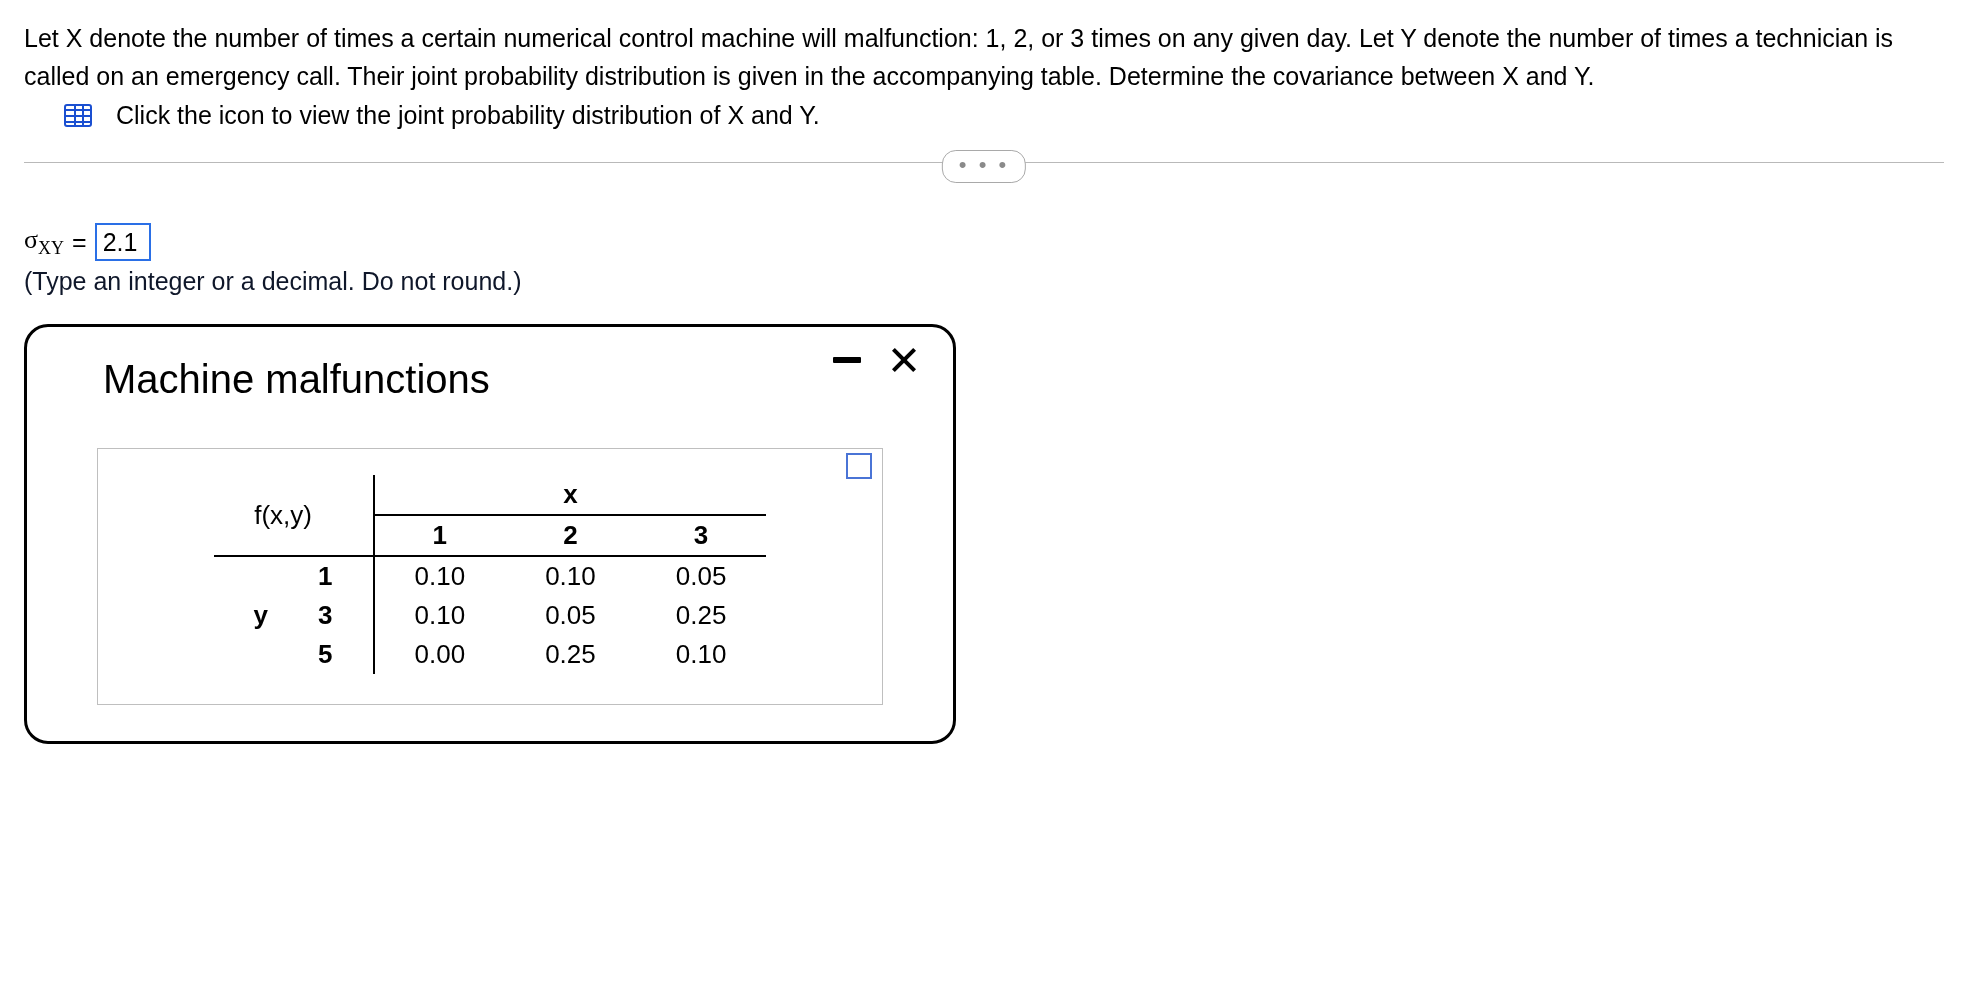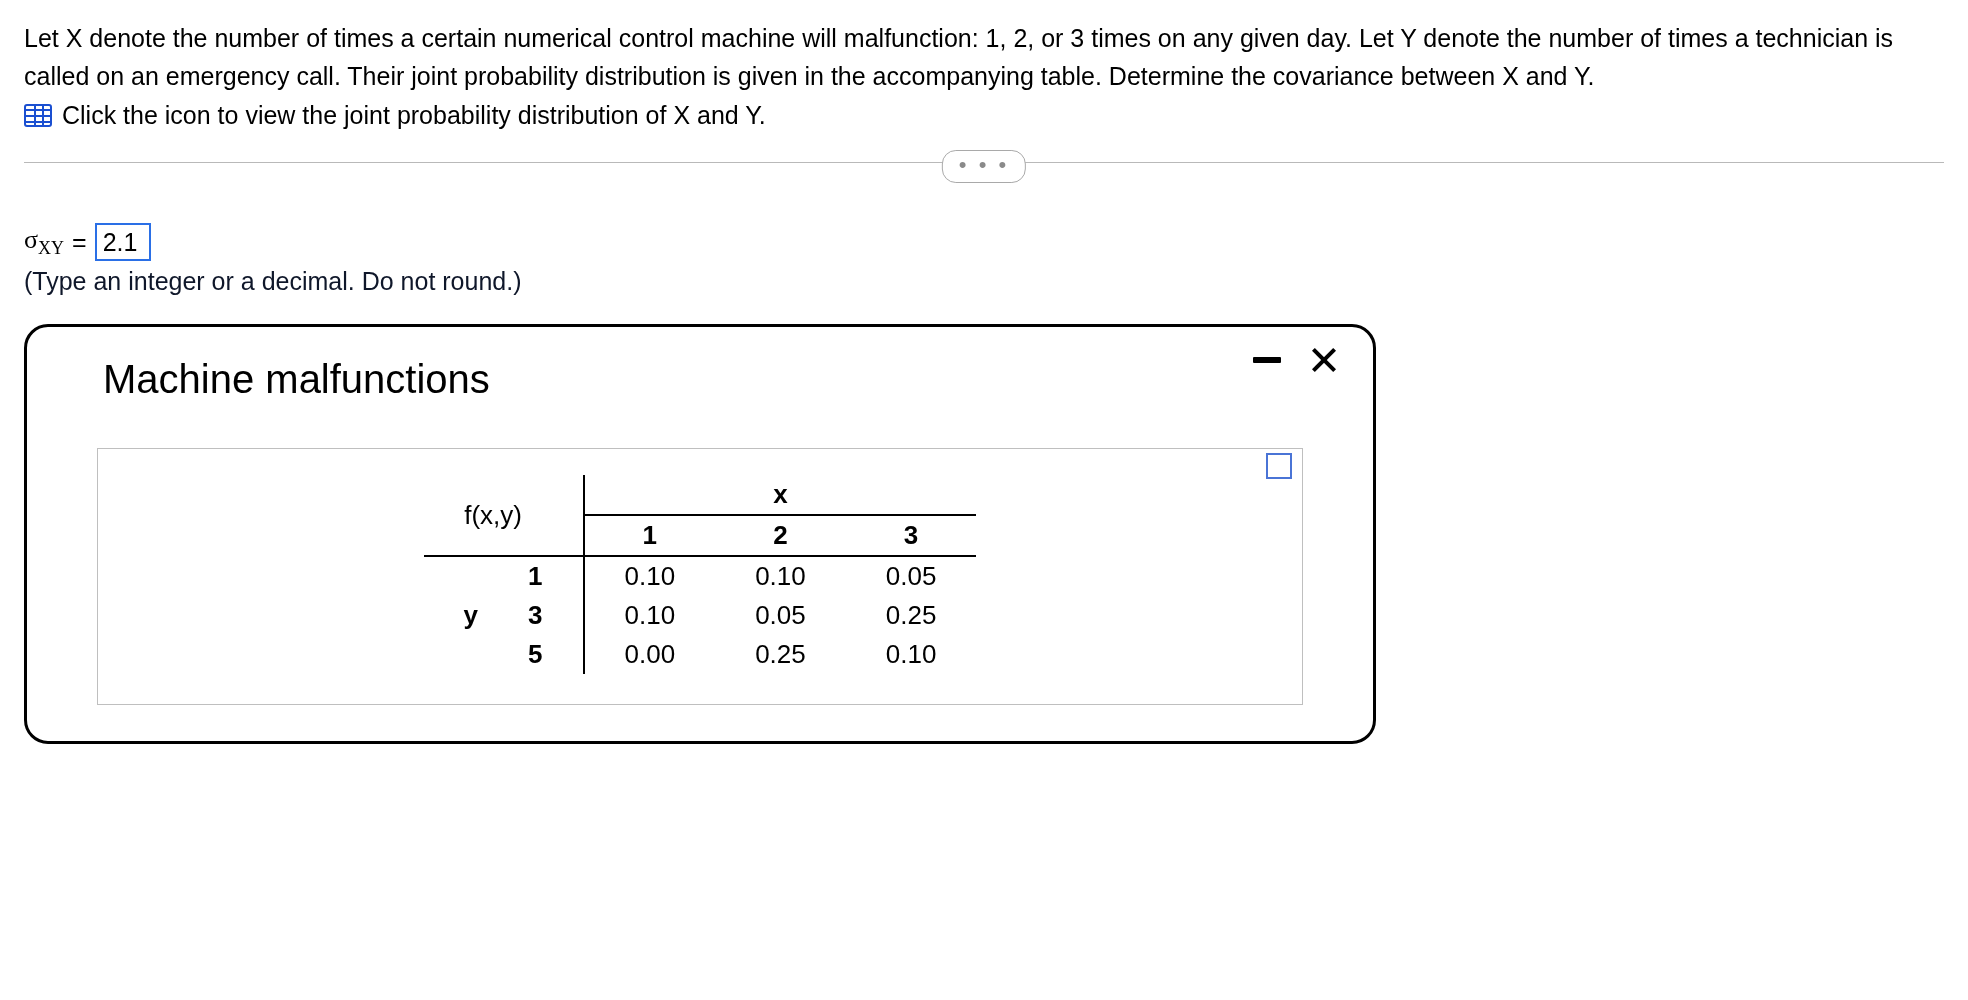--- a/index.html
+++ b/index.html
@@ -6,21 +6,21 @@
   body {
     margin: 0;
     padding: 20px 24px;
     font-family: Arial, Helvetica, sans-serif;
     font-size: 25px;
     color: #000;
     background: #fff;
     width: 1968px;
   }
   .intro { line-height: 1.5; margin-bottom: 6px; }
-  .icon-row { display: flex; align-items: center; gap: 10px; margin-top: 4px; }
+  .icon-row { display: flex; align-items: center; gap: 24px; margin-top: 4px; margin-left: 40px; }
   .table-icon {
     width: 28px; height: 23px;
     border: 2px solid #1a4fd1;
     border-radius: 3px;
     display: inline-block;
     position: relative;
     background: #fff;
   }
   .table-icon::before,
   .table-icon::after { content: ""; position: absolute; background: #1a4fd1; }
@@ -37,21 +37,21 @@
   .sigma { font-family: "Times New Roman", serif; font-size: 26px; }
   .sigma sub { font-size: 18px; }
   .ans-input {
     font-family: Arial, sans-serif; font-size: 25px;
     width: 56px; height: 38px; text-align: left; padding: 8px 6px;
     border: 2px solid #2a6fe6; background:#fff;
   }
   .hint { color: #0f172a; margin-top: 6px; margin-bottom: 28px; }
   .popup {
     border: 3px solid #000; border-radius: 24px;
-    width: 1352px; padding: 22px 70px 36px 70px;
+    width: 932px; padding: 22px 70px 36px 70px;
     position: relative; margin-left: 0;
   }
   .popup-ctrls { position: absolute; top: 18px; right: 34px; display:flex; align-items:center; gap: 28px; }
   .min-icon { width: 28px; height: 6px; background: #000; display:inline-block; border-radius:1px; }
   .close-icon { display:inline-block; width:30px; height:30px; position:relative; }
   .close-icon::before, .close-icon::after {
     content:""; position:absolute; left:50%; top:0; width:4px; height:30px; background:#000; transform-origin:center;
   }
   .close-icon::before { transform: translateX(-50%) rotate(45deg); }
   .close-icon::after  { transform: translateX(-50%) rotate(-45deg); }

